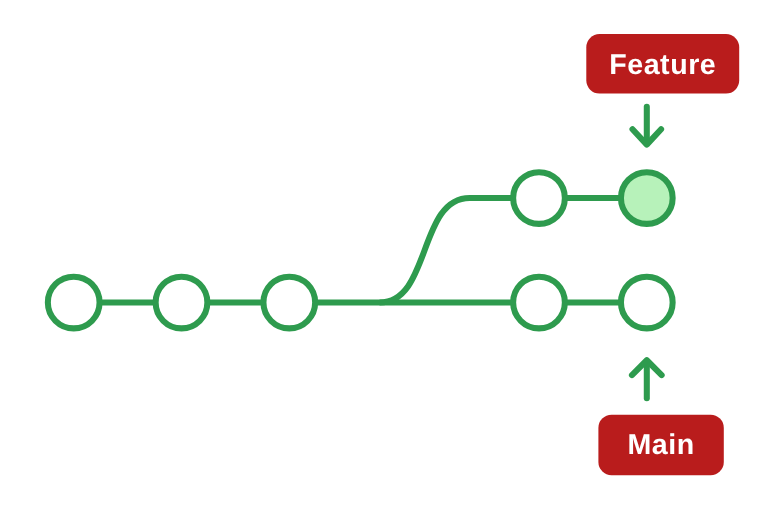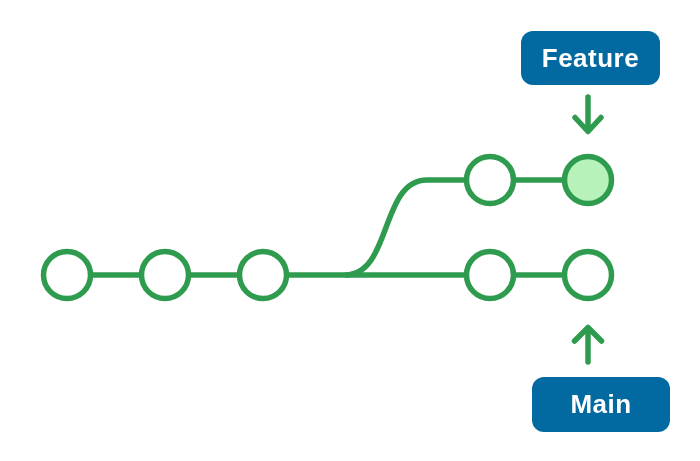--- a/index.html
+++ b/index.html
@@ -8,33 +8,34 @@
     height: 461px;
     background: #ffffff;
     position: relative;
     overflow: hidden;
     font-family: "Liberation Sans", sans-serif;
   }
   .stage { position: absolute; left: 0; top: 0; width: 700px; height: 461px; }
   svg.diagram { position: absolute; left: 0; top: 0; }
   .badge {
     position: absolute;
-    background: #0369a1;
+    background: #b91c1c;
     color: #ffffff;
     font-weight: 700;
     font-size: 26px;
     letter-spacing: 0.5px;
     display: flex;
     align-items: center;
     justify-content: center;
     border-radius: 12px;
     box-sizing: border-box;
+    margin-left: 12px;
   }
   .badge-feature { left: 521px; top: 31px; width: 139px; height: 54px; }
-  .badge-main   { left: 532px; top: 377px; width: 138px; height: 55px; }
+  .badge-main   { left: 532px; top: 377px; width: 114px; height: 55px; }
 </style>
 </head>
 <body>
 
 <div class="stage">
 
   <svg class="diagram" width="700" height="461" viewBox="0 0 700 461">
     <g fill="none" stroke="#2e9b4e" stroke-width="5.5">
 
       <path d="M 67 275 H 588"></path>

